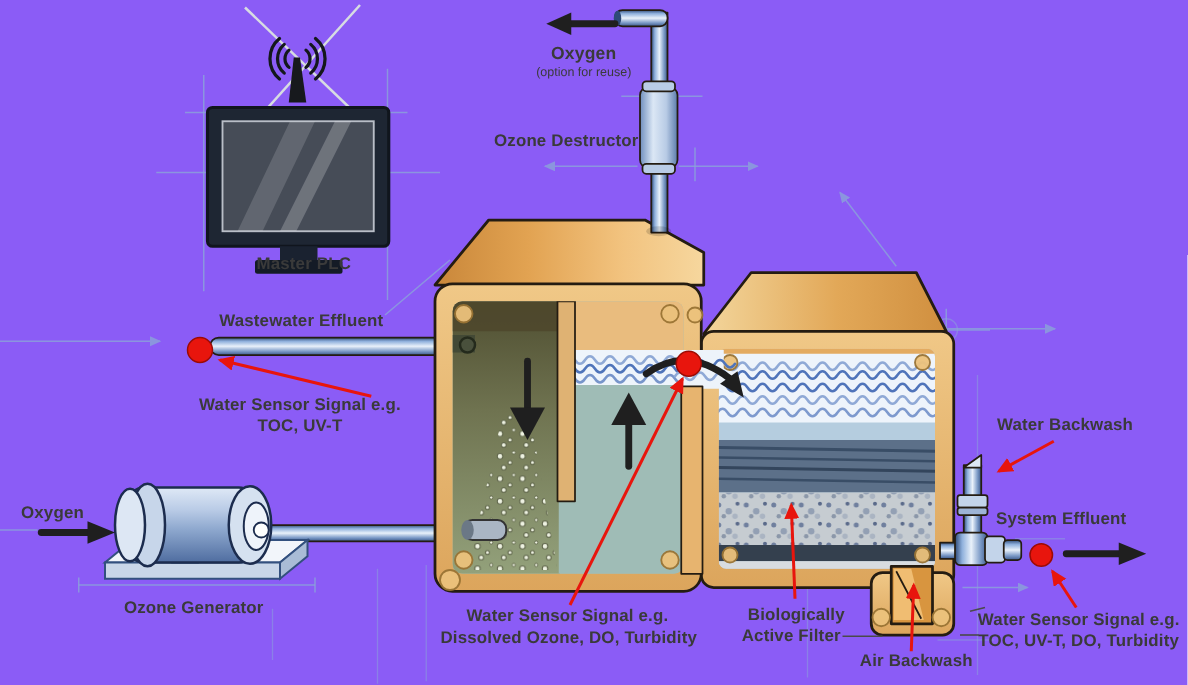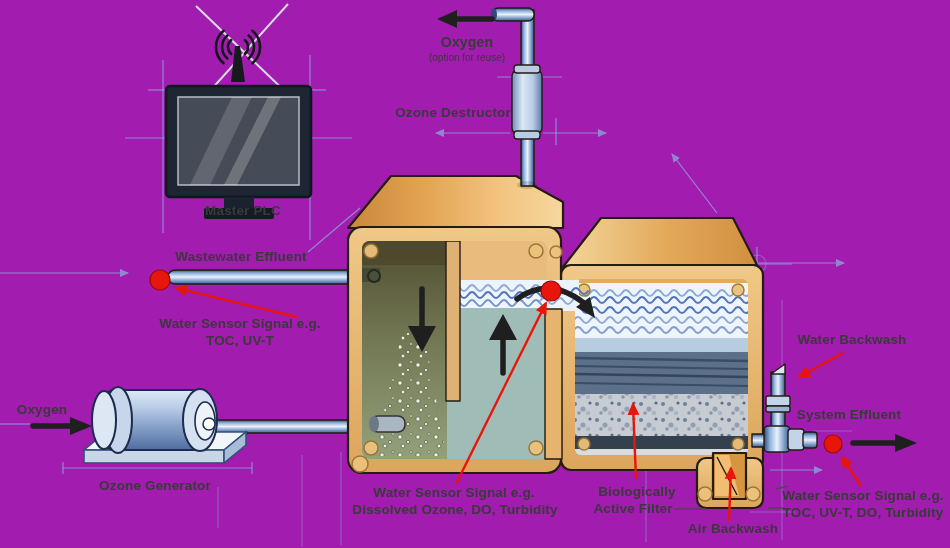--- a/index.html
+++ b/index.html
@@ -1,16 +1,16 @@
 <!DOCTYPE html>
 <html style="--sensor-red: #e8150d; --arrow-black: #1f1f1f; --sketch-blue: #8ba4d9; --label-text: #3a3a3a; --wood-front: #eabc76; --wood-top: #d99a48; --pipe-blue: #7d9cc9; --water-olive: #6f7350; --water-teal: #a3bfb7; --water-blue: #bad0e0;"><head>
 <meta charset="utf-8">
 <style>
   html,body{margin:0;padding:0;background:#fff;}
-  .stage{position:relative;width:950px;height:548px;background:#a21caf;overflow:hidden;
+  .stage{position:relative;width:950px;height:548px;background:#8b5cf6;overflow:hidden;
          font-family:"Liberation Sans",sans-serif;}
   svg{display:block;}
   .lbl{font-family:"Liberation Sans",sans-serif;font-size:13.5px;font-weight:600;
        fill:var(--label-text,#3a3a3a);text-anchor:middle;letter-spacing:.15px;}
   .lbl-sm{font-size:10px;font-weight:400;letter-spacing:0;}
   .oln{stroke:#241c12;stroke-width:2.2;stroke-linejoin:round;}
   .oln-thin{stroke:#241c12;stroke-width:1.4;stroke-linejoin:round;}
   .sk{stroke:var(--sketch-blue,#8ba4d9);stroke-width:1.2;fill:none;opacity:.8;}
   .skfaint{stroke:var(--sketch-blue,#8ba4d9);stroke-width:1.1;fill:none;opacity:.5;}
   .skfill{fill:var(--sketch-blue,#8ba4d9);}

